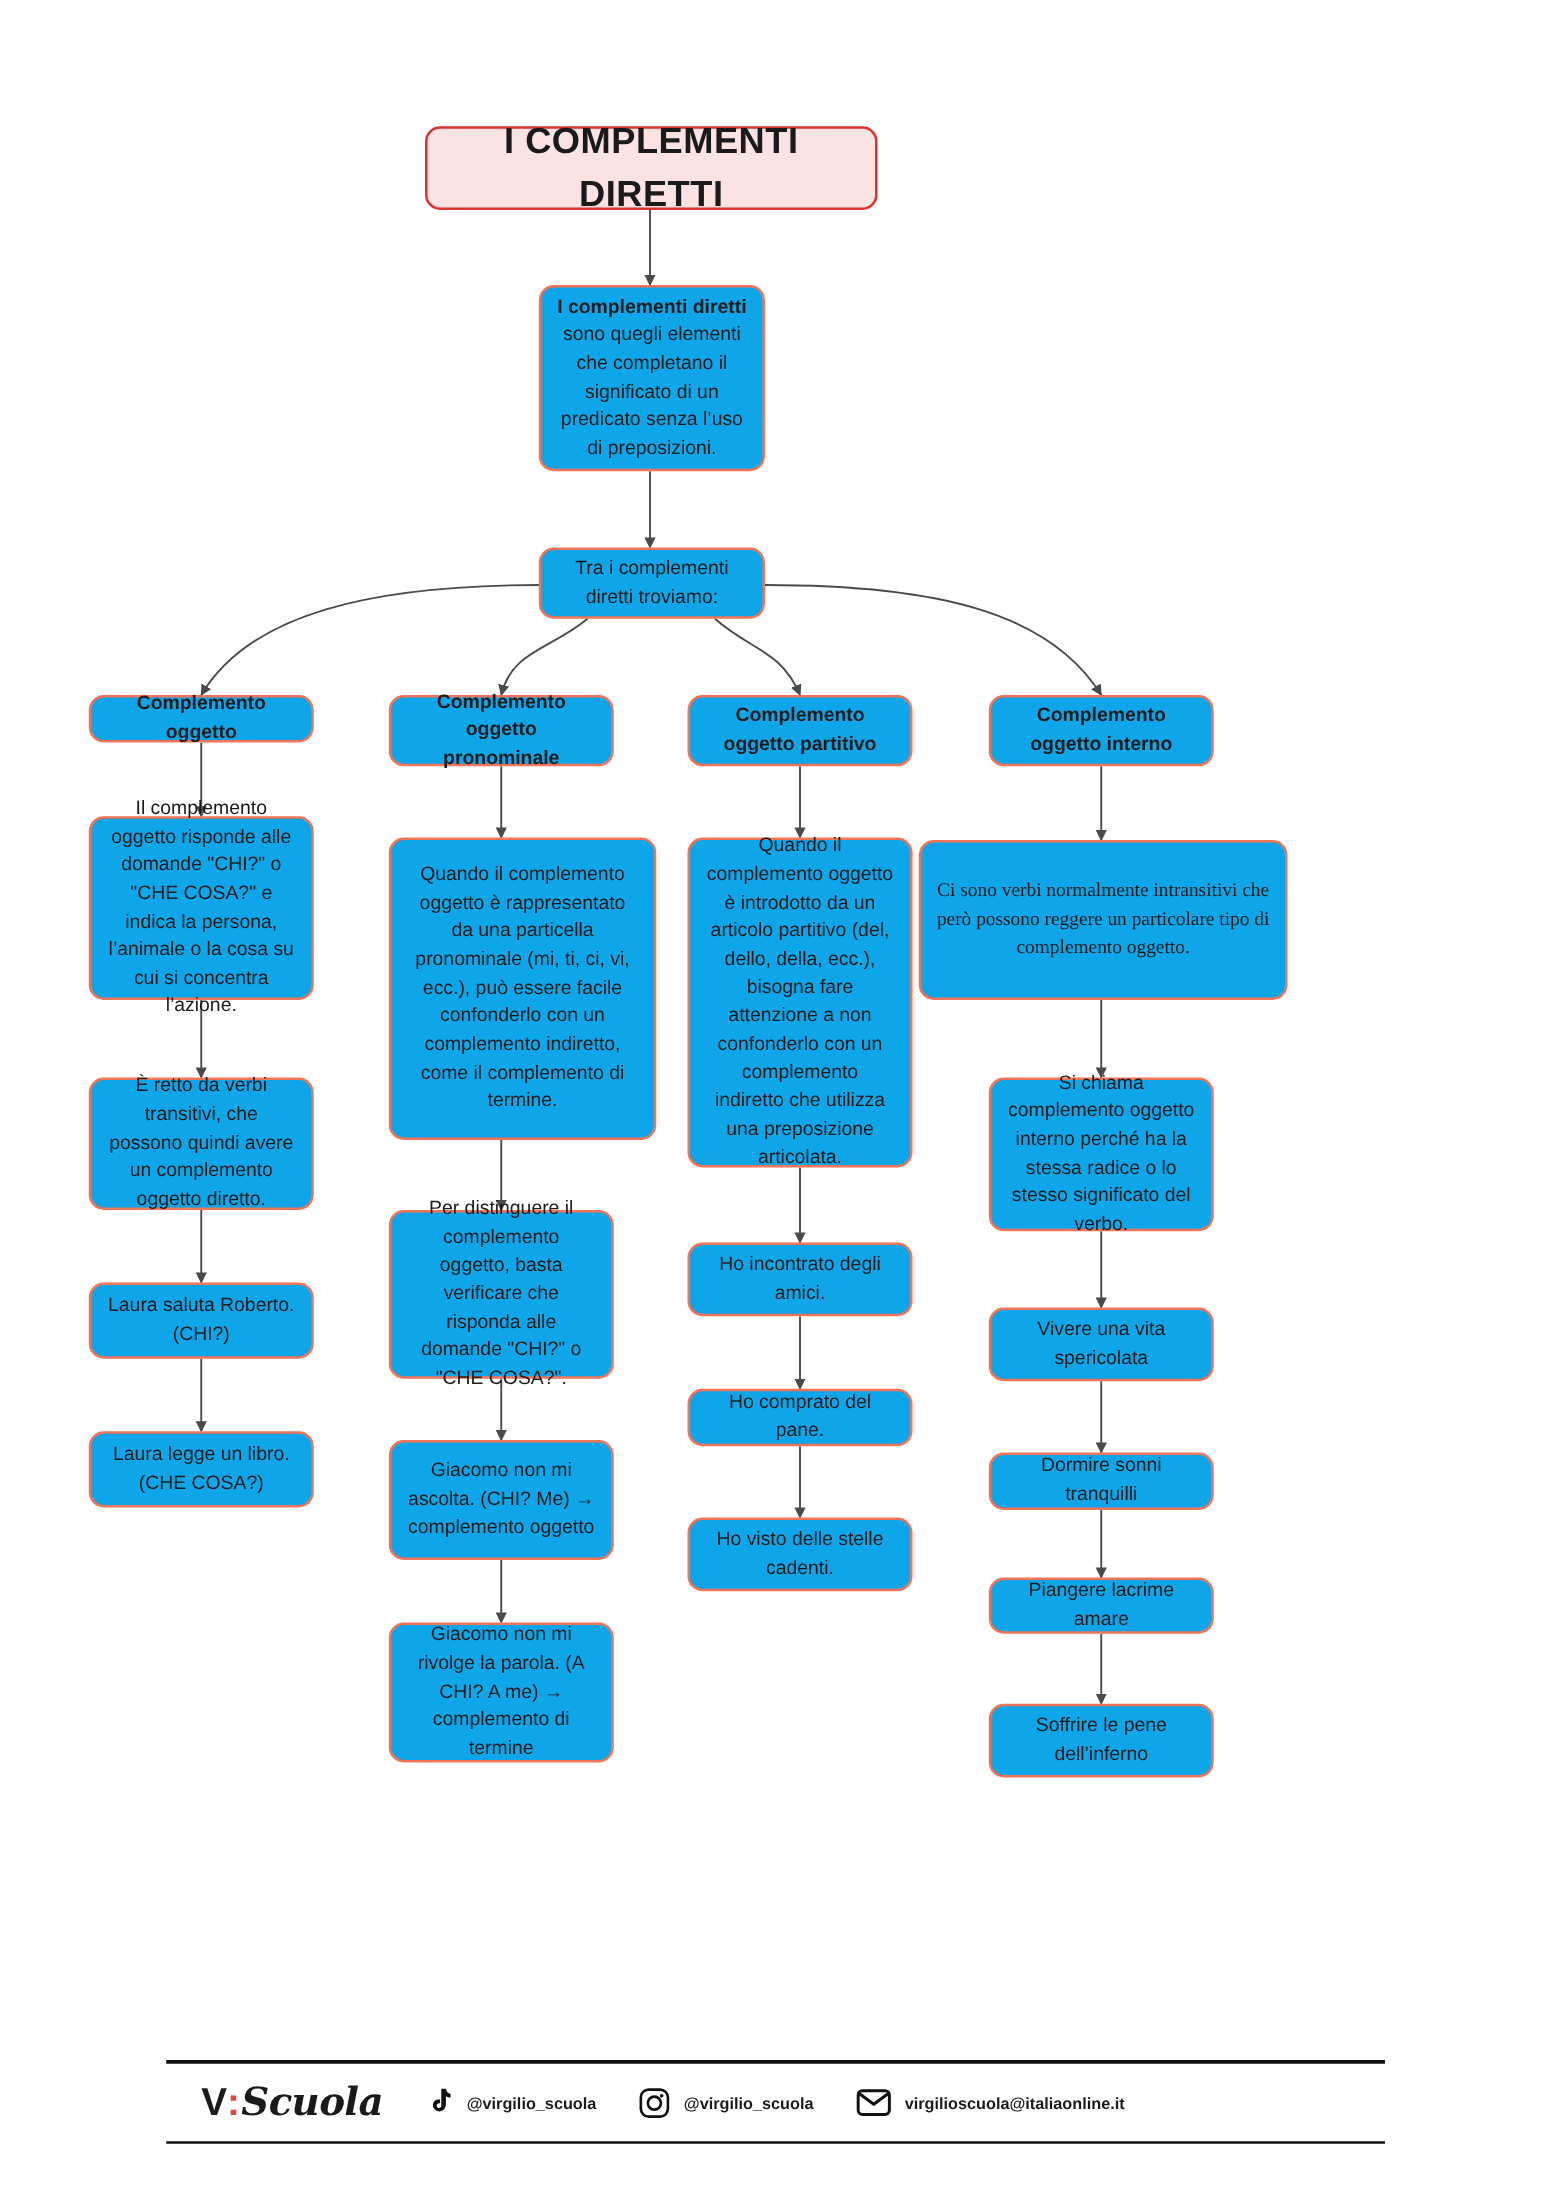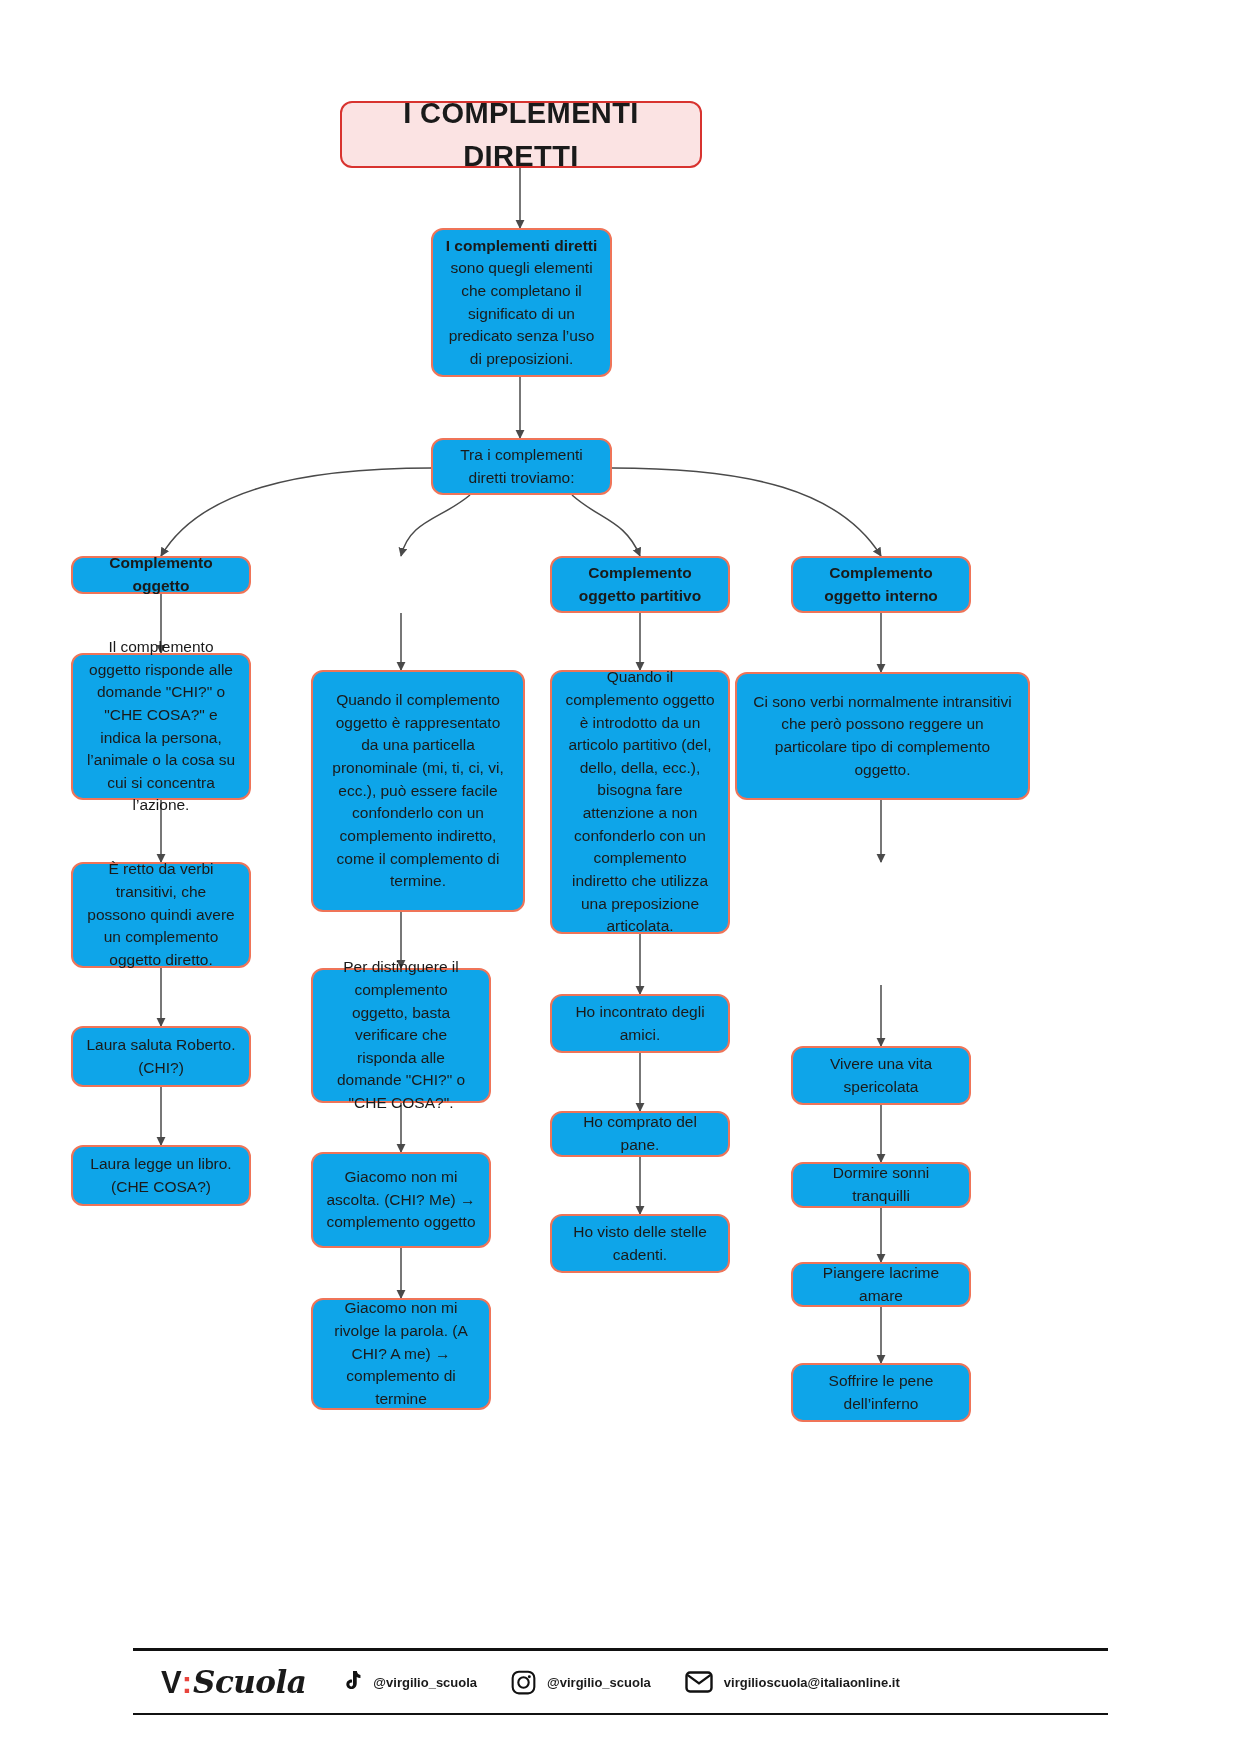--- a/index.html
+++ b/index.html
@@ -94,20 +94,23 @@
     <span><b>I complementi diretti</b><span style="display:inline"> sono quegli elementi che completano il significato di un predicato senza l’uso di preposizioni.</span></span>
   </div>
 
   <div class="node body" style="left:431px;top:438px;width:181px;height:57px;">
     <span>Tra i complementi diretti troviamo:</span>
   </div>
 
   <div class="node hdr" style="left:71px;top:556px;width:180px;height:38px;">
     <span>Complemento oggetto</span>
   </div>
+  <div class="node hdr" style="left:311px;top:556px;width:180px;height:57px;">
+    <span>Complemento oggetto pronominale</span>
+  </div>
   <div class="node hdr" style="left:791px;top:556px;width:180px;height:57px;">
     <span>Complemento oggetto interno</span>
   </div>
   <div class="node hdr" style="left:550px;top:556px;width:180px;height:57px;">
     <span>Complemento oggetto partitivo</span>
   </div>
 
   <div class="node body" style="left:71px;top:653px;width:180px;height:147px;">
     <span>Il complemento oggetto risponde alle domande "CHI?" o "CHE COSA?" e indica la persona, l’animale o la cosa su cui si concentra l’azione.</span>
   </div>
@@ -140,22 +143,25 @@
   <div class="node body" style="left:550px;top:994px;width:180px;height:59px;">
     <span>Ho incontrato degli amici.</span>
   </div>
   <div class="node body" style="left:550px;top:1111px;width:180px;height:46px;">
     <span>Ho comprato del pane.</span>
   </div>
   <div class="node body" style="left:550px;top:1214px;width:180px;height:59px;">
     <span>Ho visto delle stelle cadenti.</span>
   </div>
 
-  <div class="node body" style="left:735px;top:672px;width:295px;height:128px;">
+  <div class="node body" style="left:735px;top:672px;width:295px;height:128px;font-family:Liberation Serif, serif;">
     <span>Ci sono verbi normalmente intransitivi che però possono reggere un particolare tipo di complemento oggetto.</span>
+  </div>
+  <div class="node body" style="left:791px;top:862px;width:180px;height:123px;">
+    <span>Si chiama complemento oggetto interno perché ha la stessa radice o lo stesso significato del verbo.</span>
   </div>
   <div class="node body" style="left:791px;top:1046px;width:180px;height:59px;">
     <span>Vivere una vita spericolata</span>
   </div>
   <div class="node body" style="left:791px;top:1162px;width:180px;height:46px;">
     <span>Dormire sonni tranquilli</span>
   </div>
   <div class="node body" style="left:791px;top:1262px;width:180px;height:45px;">
     <span>Piangere lacrime amare</span>
   </div>

